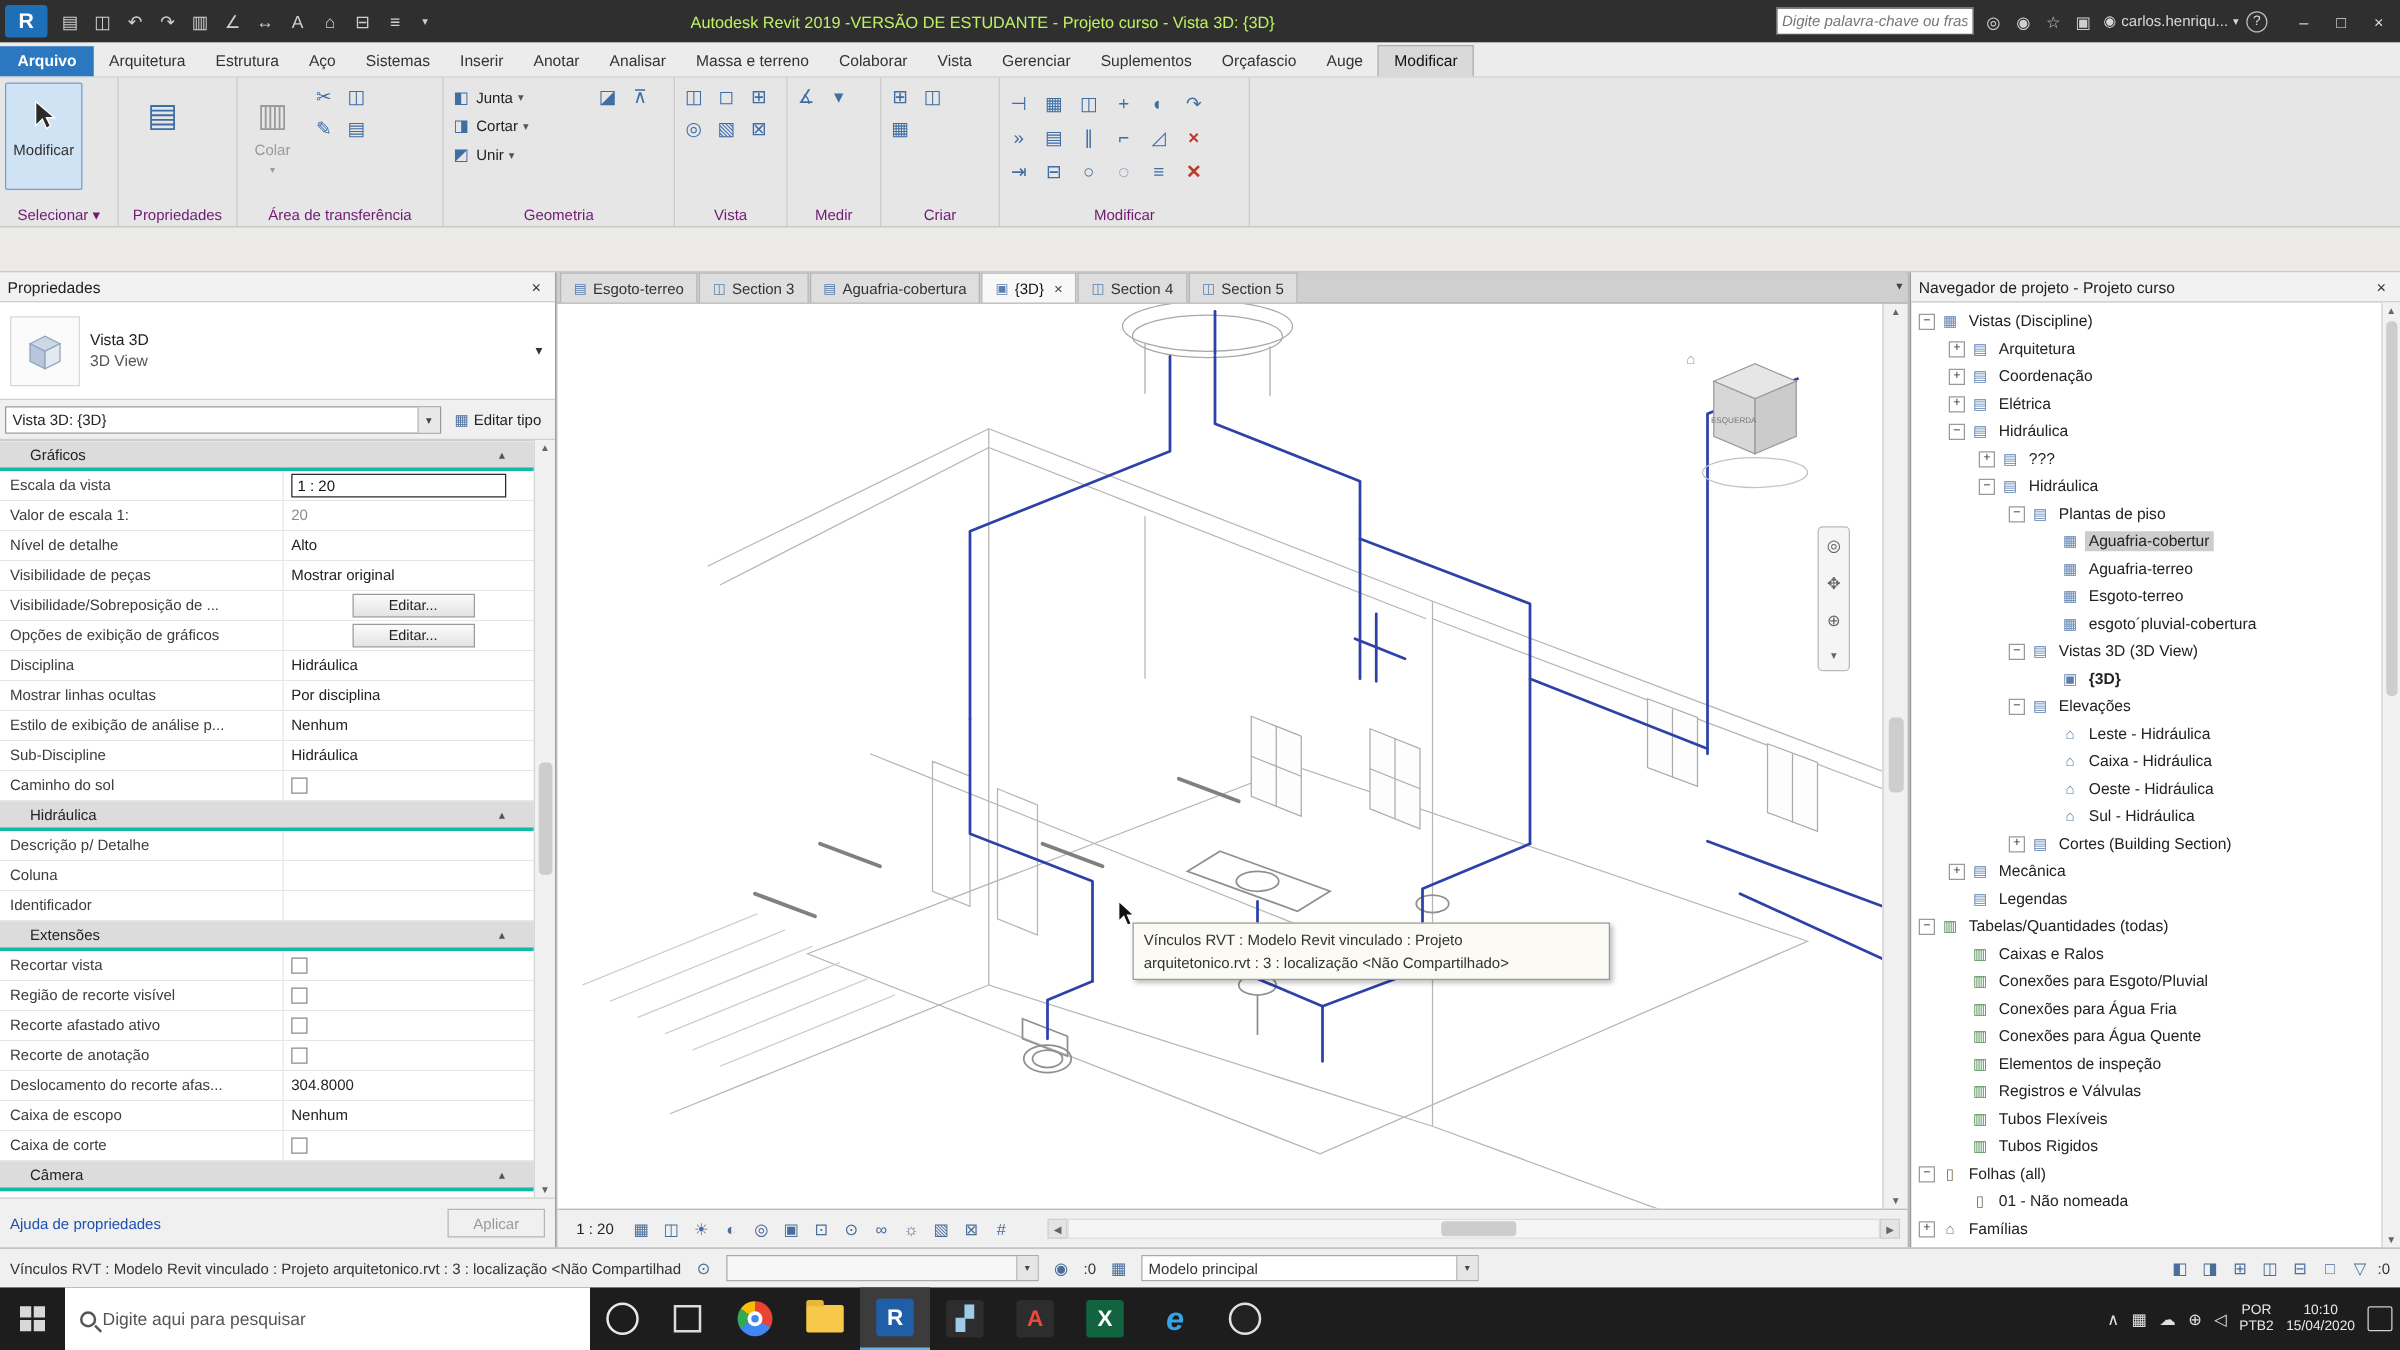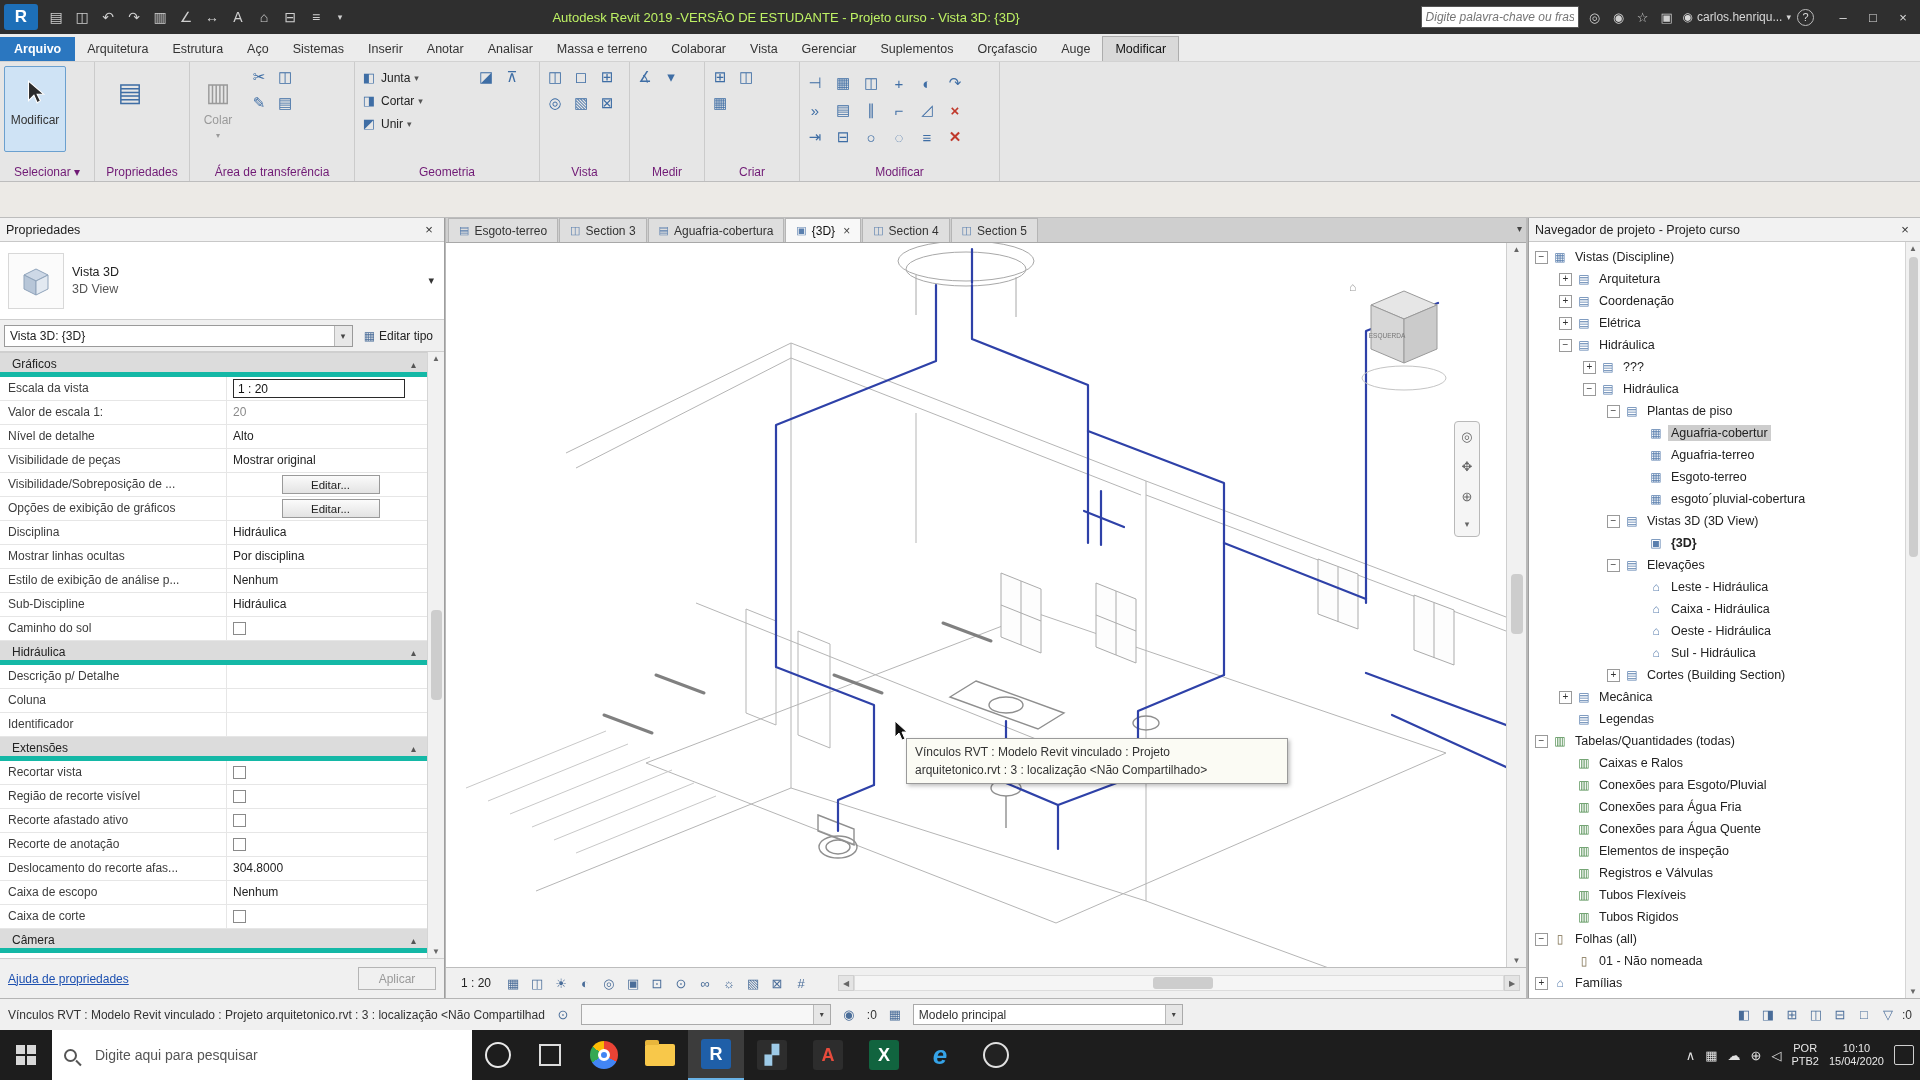--- a/index.html
+++ b/index.html
@@ -62,29 +62,29 @@
 .type-dd{margin-left:auto;margin-right:10px;color:#333;font-size:11px}
 .sel-row{position:absolute;top:102px;left:0;right:0;height:32px;display:flex;align-items:center;gap:4px;padding:0 4px;background:#f0f0f0;border-bottom:1px solid #cfcfcf}
 .combo{flex:1;height:22px;background:#fff;border:1px solid #9a9a9a;display:flex;align-items:center;padding-left:5px;font-size:12px;color:#222;position:relative}
 .combo .arrow{position:absolute;right:0;top:0;width:18px;height:100%;background:#e8e8e8;border-left:1px solid #b9b9b9;display:flex;align-items:center;justify-content:center;font-size:9px;color:#444}
 .edit-type{height:22px;display:flex;align-items:center;gap:4px;padding:0 6px;font-size:12px;color:#222;background:#f0f0f0;border:1px solid transparent}
 .prop-grid{position:absolute;top:134px;left:0;width:428px;bottom:40px;background:#fff;overflow:hidden;border-top:1px solid #cfcfcf}
 .prow{display:flex;height:24px;line-height:23px;border-bottom:1px solid #e6e6e6;background:#fff;font-size:12px}
 .plabel{flex:0 0 227px;padding-left:8px;color:#3c3c3c;border-right:1px solid #e6e6e6;overflow:hidden;white-space:nowrap}
 .pval{flex:1;padding-left:6px;display:flex;align-items:center;overflow:hidden;white-space:nowrap;color:#222}
 .pval.muted{color:#8a8a8a}
-.prow.sect{background:#dcdcdc;border-bottom:5px solid #14b8a6;display:flex;justify-content:space-between;padding:0 12px;color:#222}
+.prow.sect{background:#dcdcdc;border-bottom:3px solid #14b8a6;display:flex;justify-content:space-between;padding:0 24px;color:#222}
 .prow.sect .coll{color:#555;font-size:10px}
 .pinput{width:172px;height:19px;border:1px solid #2a2a2a;font:12px "Liberation Sans",sans-serif;padding:0 4px;color:#111}
 .pbtn{width:98px;height:19px;font:11.5px "Liberation Sans",sans-serif;border:1px solid #9a9a9a;background:linear-gradient(#fbfbfb,#e3e3e3);margin:0 auto;color:#222}
 .pcheck{width:13px;height:13px;border:1px solid #8a8a8a;background:#fff}
 .p-scroll{position:absolute;top:134px;right:0;width:17px;bottom:40px;background:#f1f1f1;border-left:1px solid #d5d5d5;display:flex;flex-direction:column;align-items:center;justify-content:space-between;font-size:8px;color:#666;padding:2px 0}
 .p-scroll .thumb{width:11px;height:90px;background:#cdcdcd;border-radius:4px}
 .props-foot{position:absolute;left:0;right:0;bottom:0;height:40px;background:#f0f0f0;border-top:1px solid #cfcfcf;display:flex;align-items:center;padding:0 8px}
-.helplink{color:#1d50b0;text-decoration:underline;font-size:12px}
+.helplink{color:#1d50b0;font-size:12px}
 .applybtn{margin-left:auto;width:78px;height:23px;border:1px solid #b5b5b5;background:#f0f0f0;color:#9a9a9a;font-size:12px}
 
 
 .viewarea{position:absolute;left:446px;top:0;width:1080px;height:780px;background:#cfcfcf}
 .vtabs{position:absolute;top:0;left:0;right:0;height:25px;background:#cfcfcf;border-bottom:1px solid #a8a8a8;display:flex;align-items:flex-end;padding-left:2px}
 .vtab{height:24px;display:flex;align-items:center;gap:5px;padding:0 10px;background:#dedede;border:1px solid #b5b5b5;border-bottom:none;margin-right:1px;font-size:12px;color:#333;white-space:nowrap}
 .vtab.active{background:#f8f8f8;color:#111}
 .vicon{font-size:11px;color:#5a7fae}
 .vclose{font-size:12px;color:#444;margin-left:3px}
 .vtab-dd{position:absolute;right:4px;top:5px;font-size:10px;color:#444}
@@ -128,21 +128,21 @@
 .sb-combo.model{width:270px;background:#fff;display:flex;align-items:center;padding-left:5px}
 .sb-combo .arrow{position:absolute;right:0;top:0;width:17px;height:100%;background:#e6e6e6;border-left:1px solid #b9b9b9;display:flex;align-items:center;justify-content:center;font-size:8px;color:#444}
 .sb-count{color:#333}
 .sb-right{margin-left:auto;display:flex;align-items:center;gap:4px}
 
 
 .taskbar{position:absolute;top:1030px;left:0;right:0;height:50px;background:#1d1d1d;display:flex;align-items:stretch;color:#e8e8e8}
 .tb-item{width:52px;display:flex;align-items:center;justify-content:center}
 .win-logo{display:grid;grid-template-columns:9px 9px;grid-template-rows:9px 9px;gap:2px}
 .win-logo i{background:#d8d8d8}
-.tsearch{width:420px;background:#fff;display:flex;align-items:center;gap:18px;padding:0 12px;color:#555;font-size:14px}
+.tsearch{width:420px;background:#fff;display:flex;align-items:center;gap:5px;padding:0 12px;color:#555;font-size:14px}
 .mag{width:13px;height:13px;border:2px solid #555;border-radius:50%;position:relative}
 .mag::after{content:"";position:absolute;width:7px;height:2px;background:#555;transform:rotate(45deg);left:9px;top:11px}
 .cortana{width:26px;height:26px;border:2px solid #e8e8e8;border-radius:50%}
 .taskview{width:22px;height:22px;border:2px solid #dcdcdc;position:relative;background:transparent}
 .app{width:56px;display:flex;align-items:center;justify-content:center;position:relative}
 .app.active{background:#3c3c3c;border-bottom:2px solid #69b3e7}
 .chrome-ball{width:28px;height:28px;border-radius:50%;background:conic-gradient(#ea4335 0 33%,#4285f4 33% 66%,#34a853 66% 85%,#fbbc05 85% 100%);position:relative}
 .chrome-ball::after{content:"";position:absolute;inset:8px;background:#4285f4;border:3px solid #fff;border-radius:50%}
 .folder-ico{width:30px;height:22px;background:#f8c84a;border-radius:2px;position:relative}
 .folder-ico::before{content:"";position:absolute;top:-4px;left:0;width:14px;height:5px;background:#e8b63c;border-radius:2px 2px 0 0}

